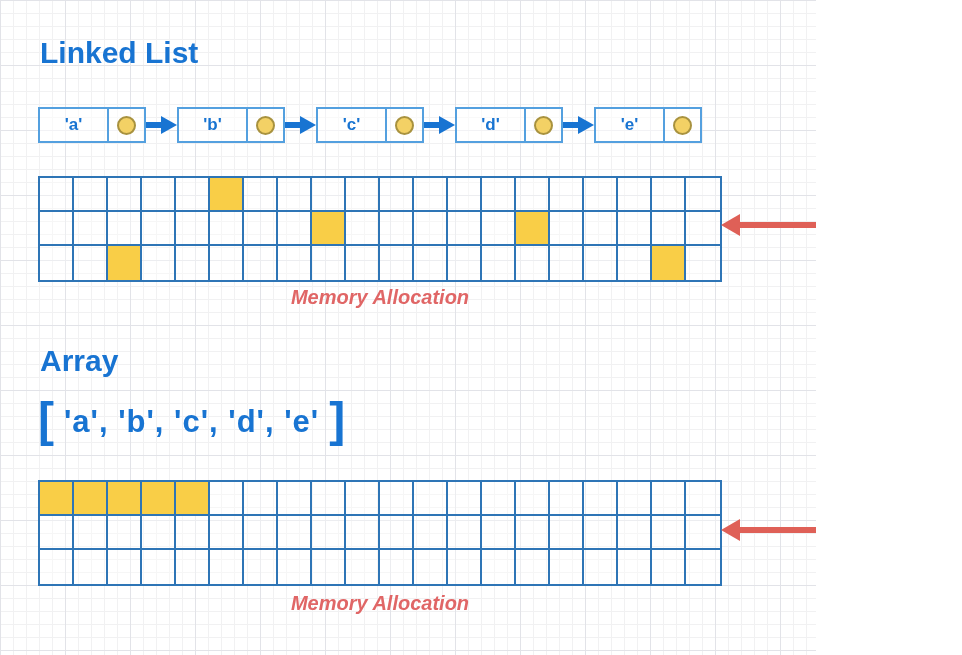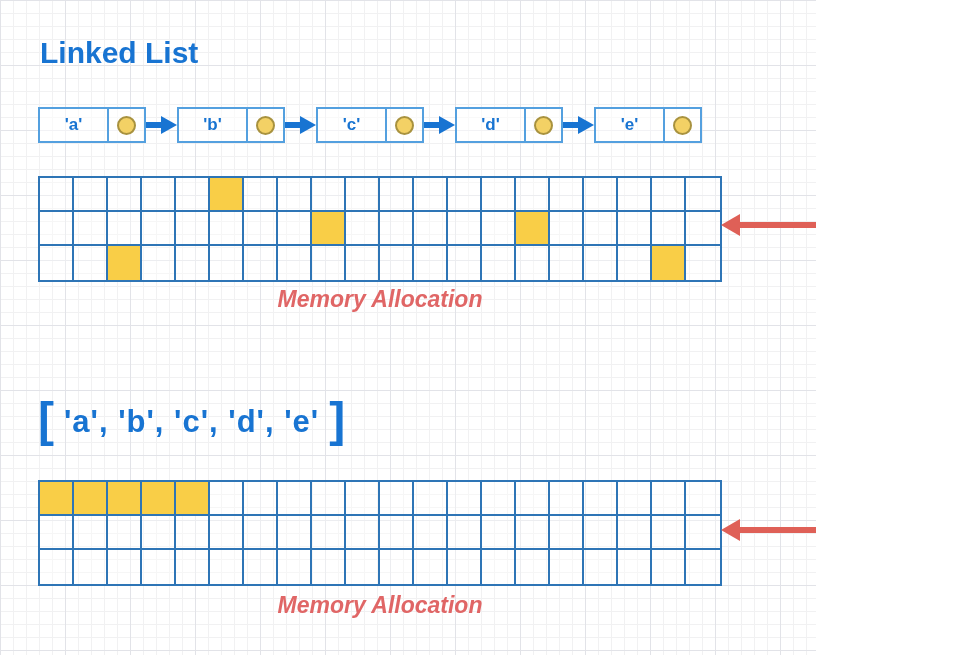--- a/index.html
+++ b/index.html
@@ -9,21 +9,21 @@
     background-image:
       linear-gradient(#e2e3e8 1px, transparent 1px),
       linear-gradient(90deg, #e2e3e8 1px, transparent 1px),
       linear-gradient(#f1f1f2 1px, transparent 1px),
       linear-gradient(90deg, #f1f1f2 1px, transparent 1px);
     background-size:65px 65px,65px 65px,13px 13px,13px 13px;
   }
   .abs{position:absolute;}
   .title{font-weight:bold;font-size:30px;color:#1874D2;}
   .ram-title{font-weight:bold;font-size:21px;color:#D04B55;text-align:center;}
-  .mem-label{font-weight:bold;font-style:italic;font-size:23px;color:#E06666;text-align:center;}
+  .mem-label{font-weight:bold;font-style:italic;font-size:20px;color:#E06666;text-align:center;}
 
   
   #linked-list{display:flex;align-items:center;}
   .ll-node{display:flex;height:36px;box-sizing:border-box;border:2px solid #54A0DF;background:rgba(255,255,255,0.55);}
   .ll-val{width:67px;display:flex;align-items:center;justify-content:center;
           font-weight:bold;font-size:17px;color:#1874D2;border-right:2px solid #54A0DF;}
   .ll-ptr{width:35px;display:flex;align-items:center;justify-content:center;}
   .ll-dot{width:19px;height:19px;border-radius:50%;background:#F3D165;border:2px solid #A8923F;box-sizing:border-box;}
   .ll-arrow{display:block;}
 
@@ -153,20 +153,21 @@
       <div class="mem-cell last-row"></div>
       <div class="mem-cell last-row"></div>
       <div class="mem-cell last-row"></div>
       <div class="mem-cell last-row"></div>
       <div class="mem-cell last-row filled"></div>
       <div class="mem-cell last-col last-row"></div>
     </div>
 
   <div class="abs mem-label" style="left:38px;top:286px;width:684px;">Memory Allocation</div>
 
+  <div class="abs title" style="left:40px;top:344px;">Array</div>
 
   <div id="array-literal" class="abs" style="left:38px;top:398px;">
     <span class="bracket">[</span>
     <span class="arr-items">'a', 'b', 'c', 'd', 'e'</span>
     <span class="bracket">]</span>
   </div>
 
   <div class="abs mem-grid" style="left: 38px; top: 480px; grid-template-columns: repeat(20, 34px);">
       <div class="mem-cell filled"></div>
       <div class="mem-cell filled"></div>

